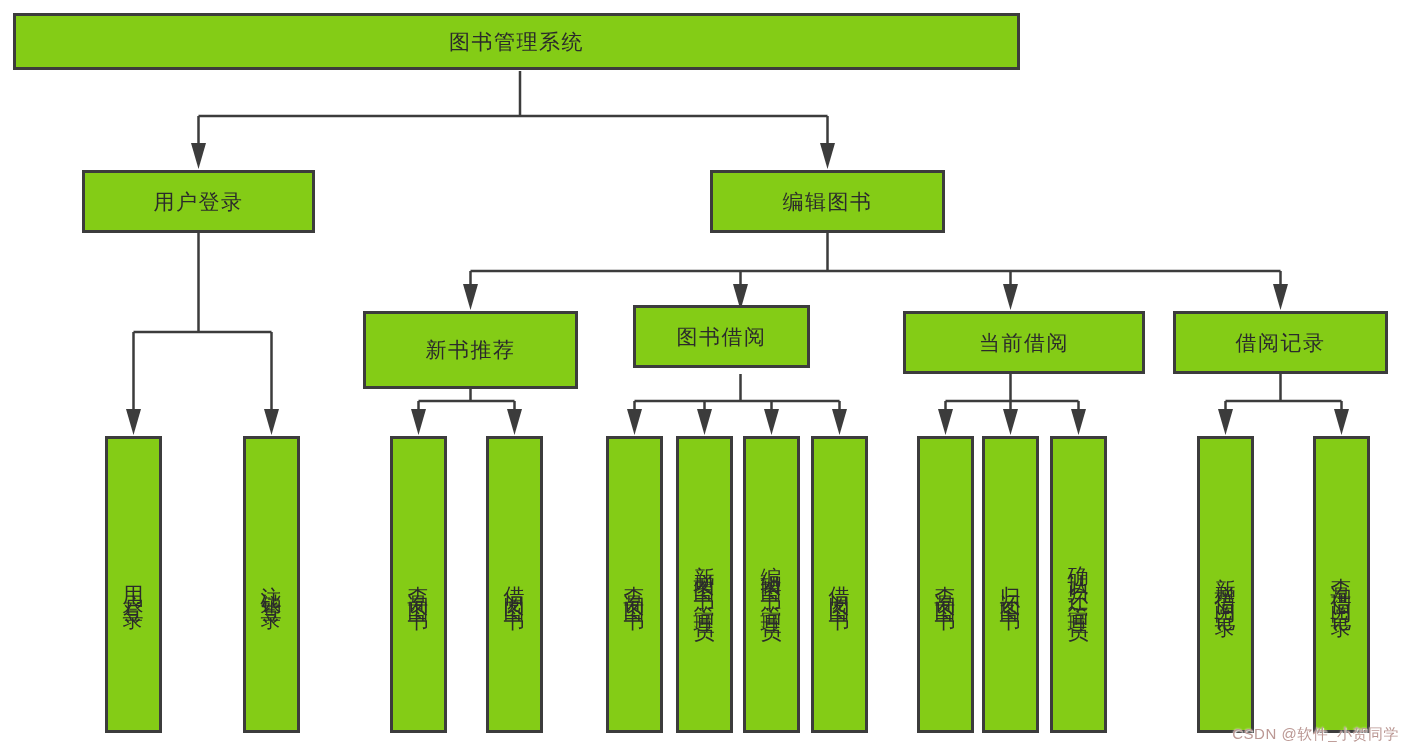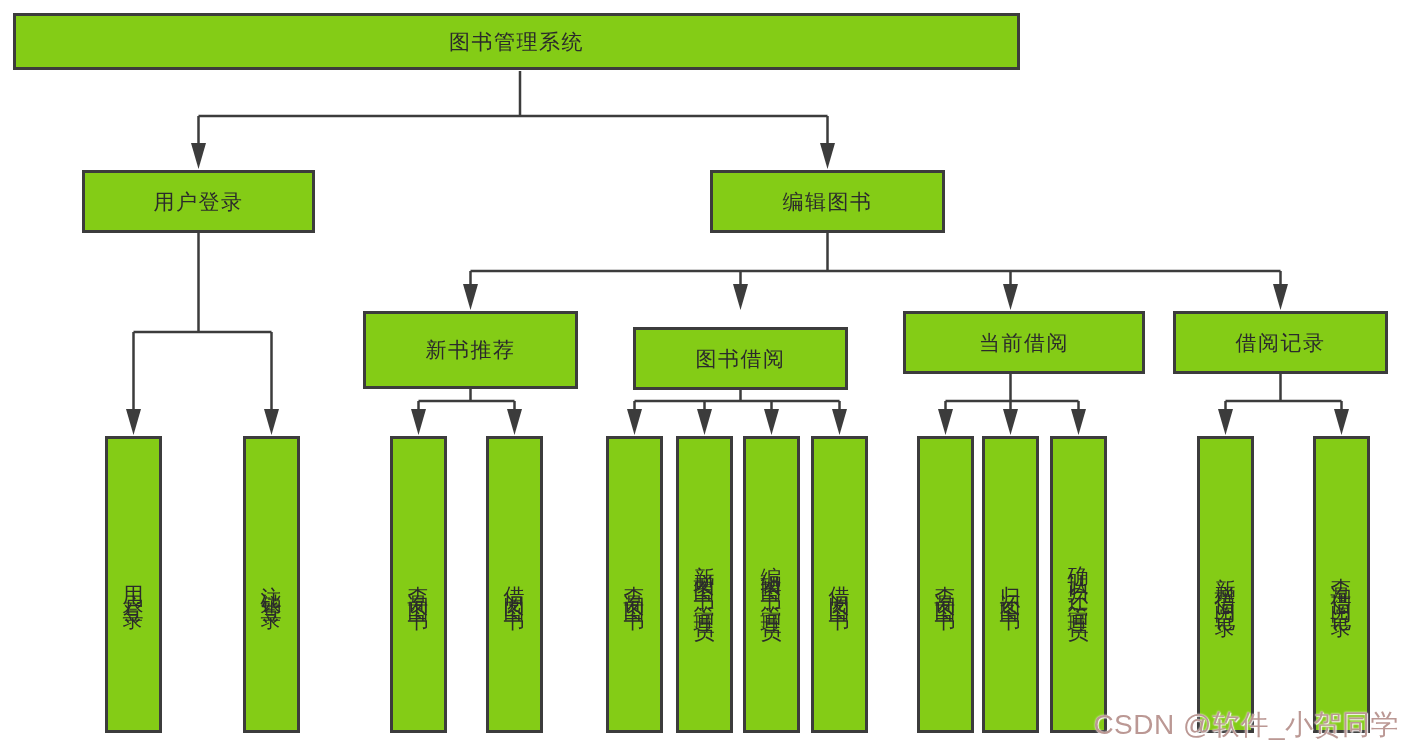--- a/index.html
+++ b/index.html
@@ -26,21 +26,21 @@
     text-orientation:mixed;
     font-size:21px;
     letter-spacing:8px;
     line-height:1;
     white-space:nowrap;
   }
   .watermark{
     position:absolute;
     right:6px;
     bottom:3px;
-    font-size:28px;
+    font-size:15px;
     letter-spacing:0.5px;
     color:#bb9894;
     text-shadow:0 0 2px #ffffff,1px 1px 1px rgba(255,255,255,0.9);
     white-space:nowrap;
   }
 </style>
 </head>
 <body>
 
 <div id="stage">
@@ -84,21 +84,21 @@
   <div class="node hbox" style="left:82px;top:170px;width:233px;height:63px">
     <span class="label">用户登录</span>
   </div>
   <div class="node hbox" style="left:710px;top:170px;width:235px;height:63px">
     <span class="label">编辑图书</span>
   </div>
 
   <div class="node hbox" style="left:363px;top:311px;width:215px;height:78px">
     <span class="label">新书推荐</span>
   </div>
-  <div class="node hbox" style="left:633px;top:327px;width:215px;height:63px">
+  <div class="node hbox" style="left:633px;top:305px;width:177px;height:63px">
     <span class="label">图书借阅</span>
   </div>
   <div class="node hbox" style="left:903px;top:311px;width:242px;height:63px">
     <span class="label">当前借阅</span>
   </div>
   <div class="node hbox" style="left:1173px;top:311px;width:215px;height:63px">
     <span class="label">借阅记录</span>
   </div>
 
   <div class="node vbox" style="left:105px;top:436px;width:57px;height:297px">

